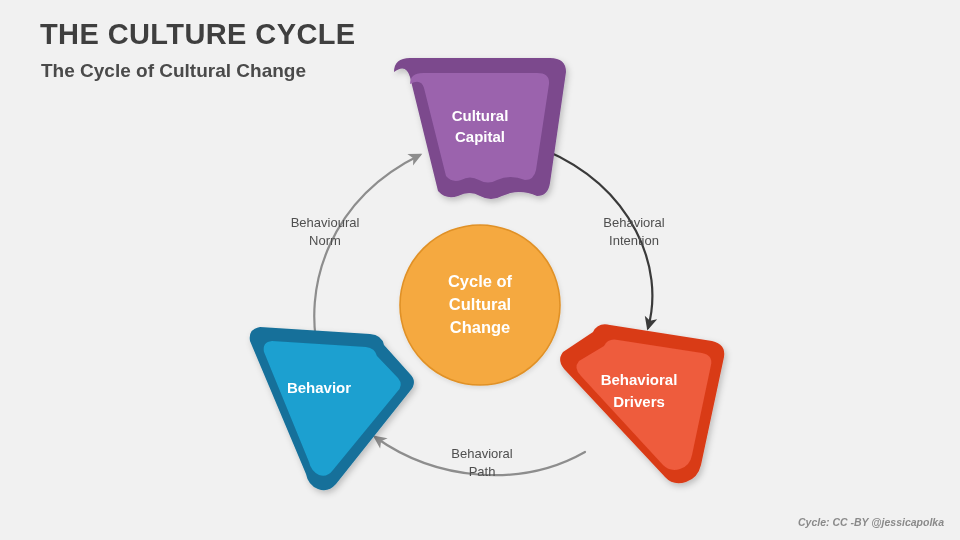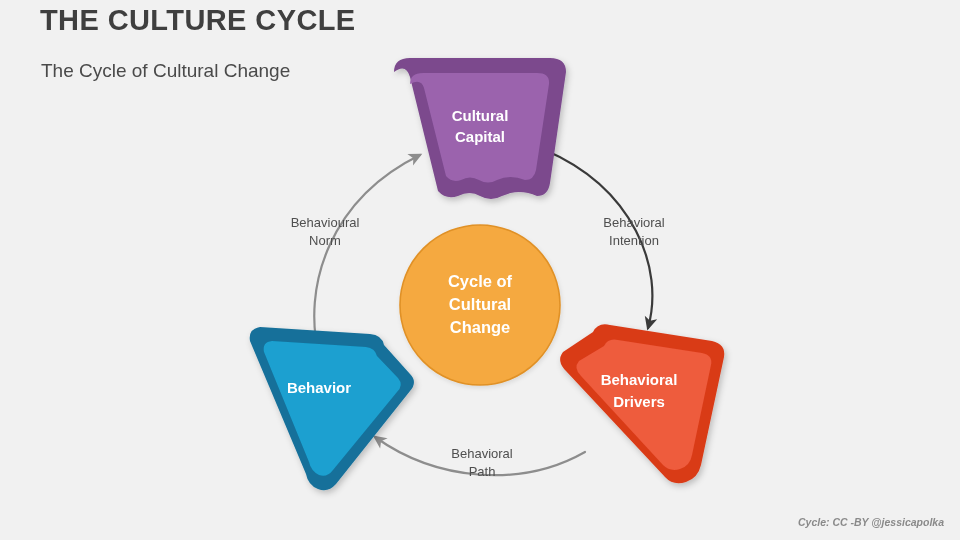--- a/index.html
+++ b/index.html
@@ -17,33 +17,33 @@
   #slide {
     position: absolute;
     inset: 0;
     width: 960px;
     height: 540px;
     background: #f1f1f1;
   }
   .title {
     position: absolute;
     left: 40px;
-    top: 4px;
+    top: 18px;
     font-size: 29px;
     font-weight: bold;
     letter-spacing: 0.4px;
     color: #3f3f3f;
     white-space: nowrap;
   }
   .subtitle {
     position: absolute;
     left: 41px;
     top: 60px;
     font-size: 19px;
-    font-weight: normal;
+    font-weight: bold;
     color: #4a4a4a;
     white-space: nowrap;
   }
   .source {
     position: absolute;
     right: 16px;
     bottom: 12px;
     font-size: 10.5px;
     font-weight: bold;
     font-style: italic;

